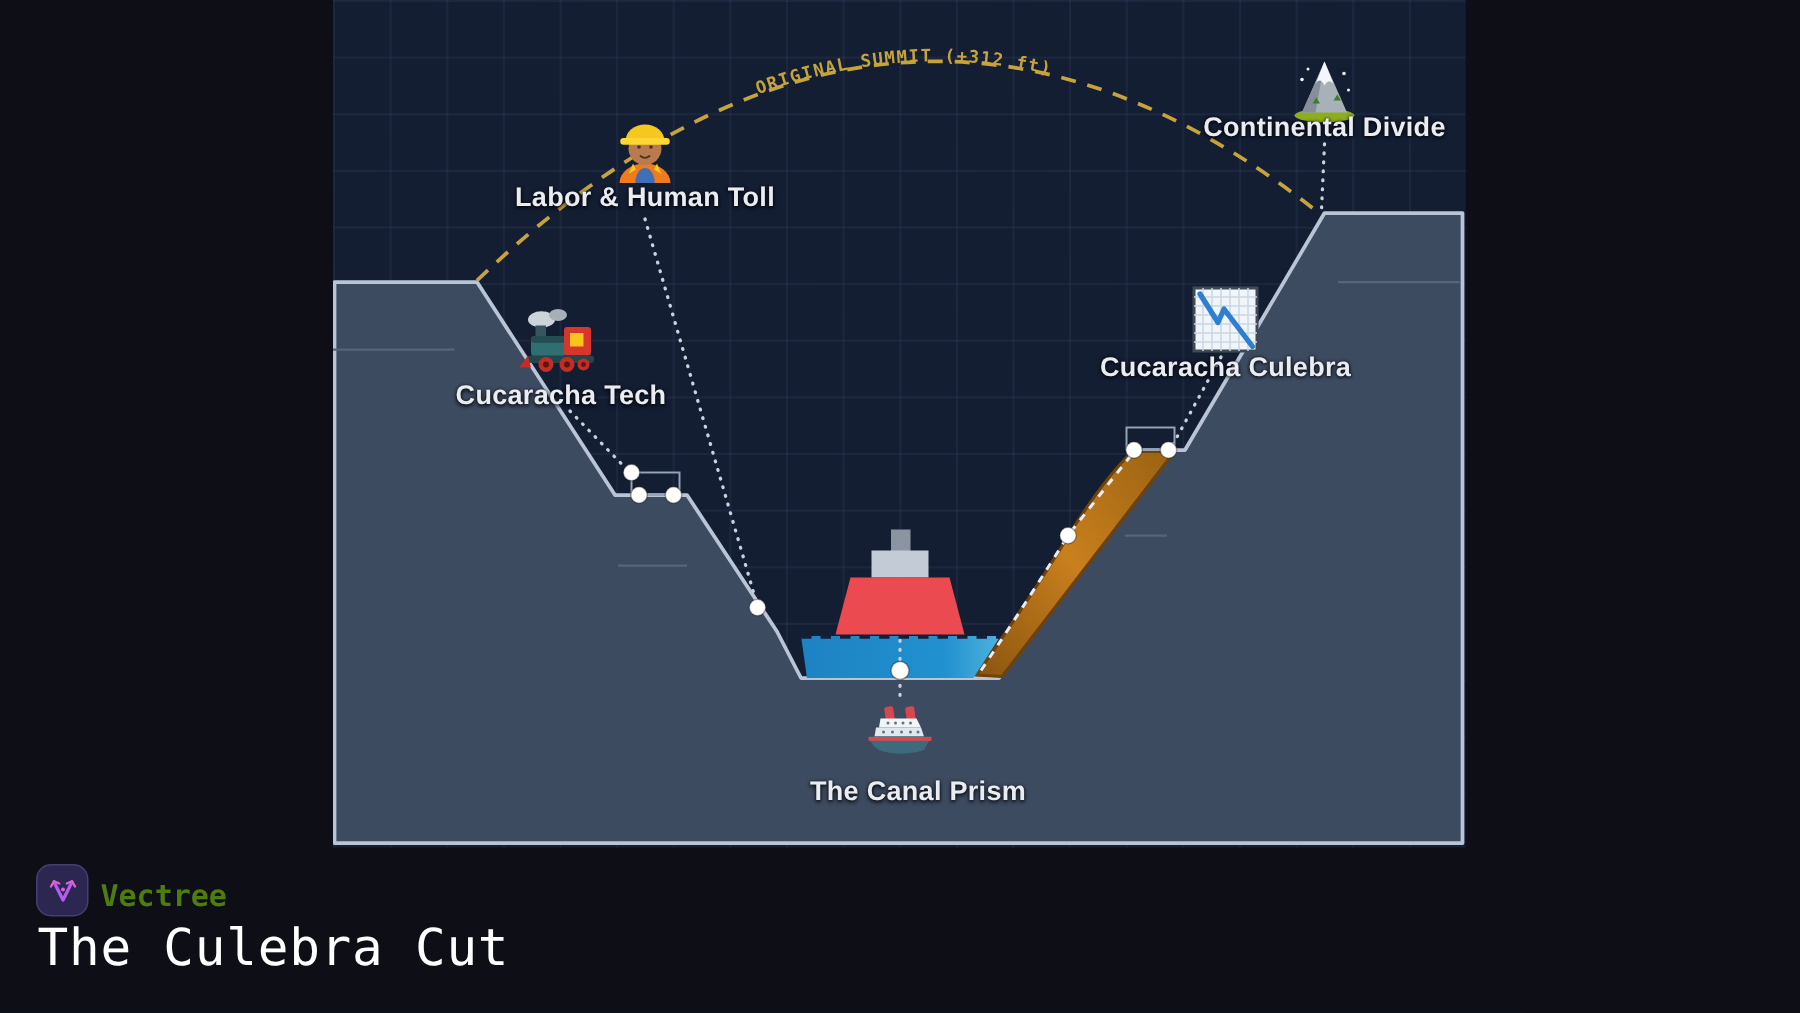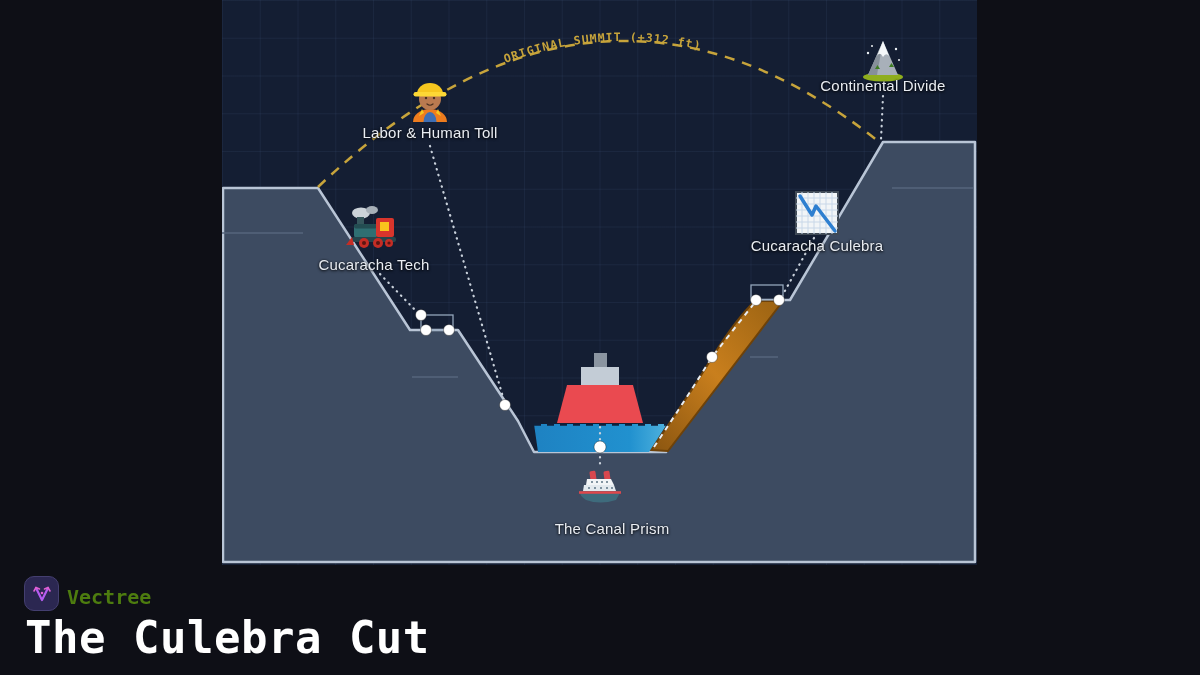--- a/index.html
+++ b/index.html
@@ -10,32 +10,32 @@
   
   #panel { position:absolute; left:222px; top:0; width:755px; height:565px;
            background:#141e33;
            background-image:
              linear-gradient(to right, rgba(125,160,220,0.07) 1px, transparent 1px),
              linear-gradient(to bottom, rgba(125,160,220,0.07) 1px, transparent 1px);
            background-size:37.75px 37.75px; }
   #diagram-svg { position:absolute; left:0; top:0; }
 
   .node-label { position:absolute; transform:translate(-50%,-50%);
-                color:#e9edf3; font-size:15px; font-weight:normal; white-space:nowrap;
+                color:#e9edf3; font-size:18px; font-weight:bold; white-space:nowrap;
                 text-shadow:0 1px 3px rgba(0,0,0,.9), 0 0 2px rgba(0,0,0,.6);
                 letter-spacing:.2px; cursor:pointer; }
 
   
   #logo-badge { position:absolute; left:24px; top:576px; width:35px; height:35px;
                 background:#2b2751; border:1px solid #443f70; border-radius:10px;
                 display:flex; align-items:center; justify-content:center; }
   #brand-name { position:absolute; left:67px; top:585px; color:#4d7c0f;
                 font-family:"DejaVu Sans Mono", monospace; font-weight:bold; font-size:20px; }
   #page-title { position:absolute; left:25px; top:612px; color:#ffffff;
-                font-family:"DejaVu Sans Mono", monospace; font-weight:bold; font-size:44px;
+                font-family:"DejaVu Sans Mono", monospace; font-weight:normal; font-size:34px;
                 letter-spacing:.5px; }
   #share-url  { position:absolute; right:24px; top:624px; color:#575c66;
                 font-family:"DejaVu Sans Mono", monospace; font-size:14px; }
 
   svg text.summit { font-family:"DejaVu Sans Mono", monospace; font-weight:bold;
                     font-size:11.5px; letter-spacing:1px; fill:#c7a43b; }
 </style>
 </head>
 <body>
 

